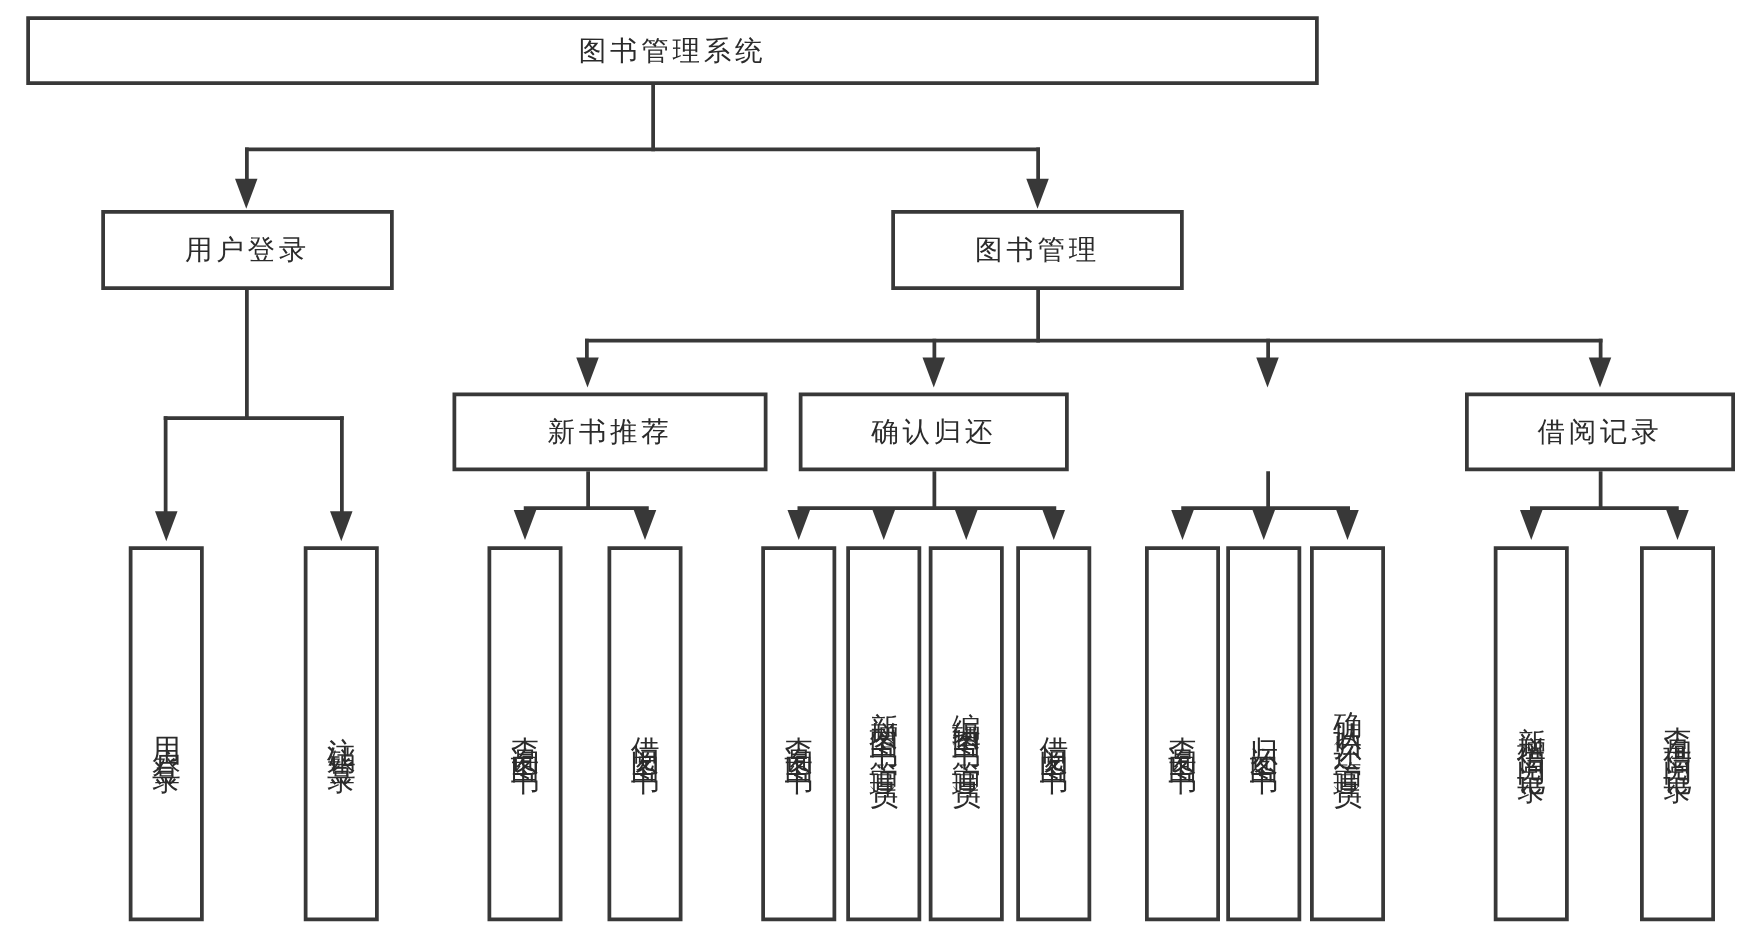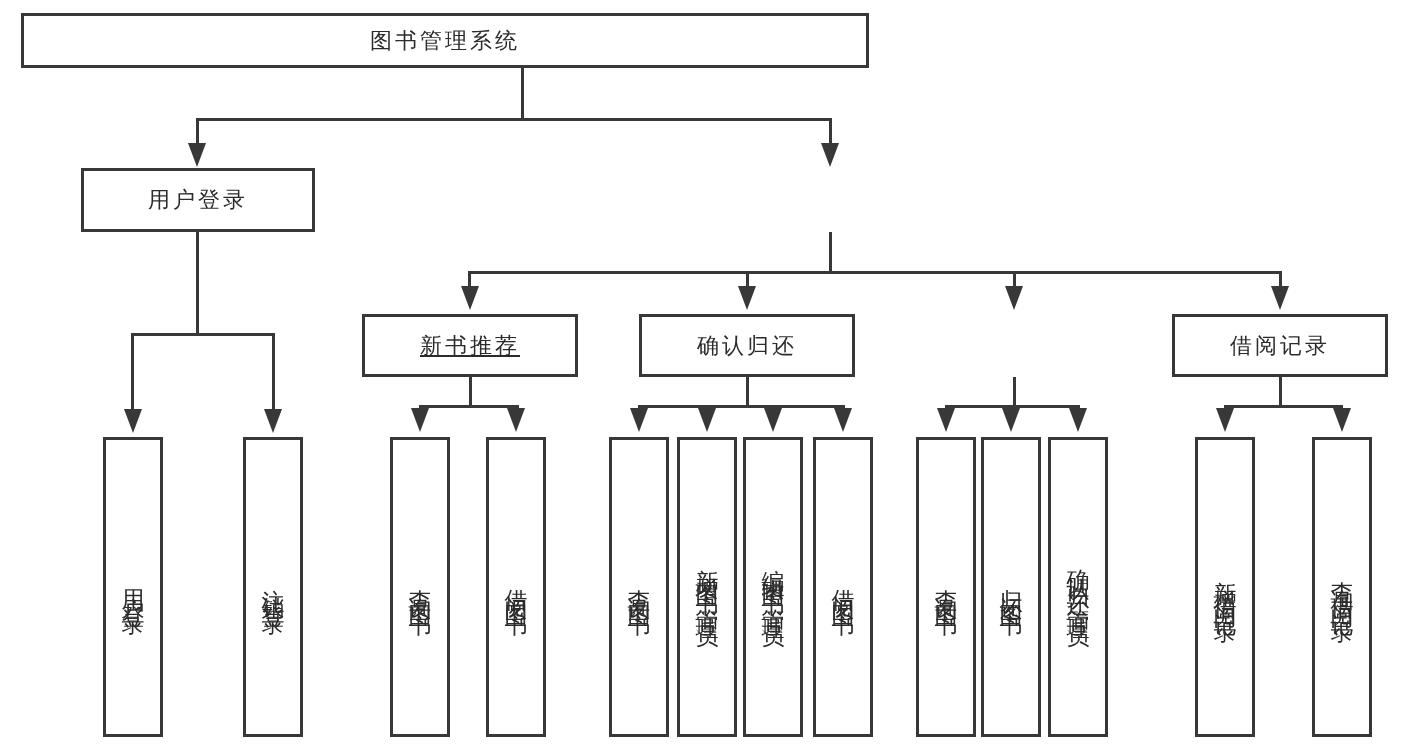--- a/index.html
+++ b/index.html
@@ -46,50 +46,51 @@
     color:#b3b3b3;
     z-index:5;
     white-space:nowrap;
   }
 </style>
 </head>
 <body>
 
 <div class="canvas">
 
-  <div class="node" style="left:21px;top:13px;width:848px;height:55px;">图书管理系统</div>
+  <div class="node" style="left:21px;top:13px;width:1034px;height:55px;">图书管理系统</div>
 
   <div class="vline" style="left:521px;top:66px;height:55px;"></div>
   <div class="hline" style="left:196px;top:118px;width:636px;"></div>
   <div class="vline" style="left:196px;top:118px;height:29px;"></div>
   <div class="arrow" style="left:188px;top:143px;"></div>
   <div class="vline" style="left:829px;top:118px;height:29px;"></div>
   <div class="arrow" style="left:821px;top:143px;"></div>
 
   <div class="node" style="left:81px;top:168px;width:234px;height:64px;">用户登录</div>
+  <div class="node" style="left:713px;top:168px;width:234px;height:64px;">图书管理</div>
 
   <div class="vline" style="left:196px;top:232px;height:104px;"></div>
   <div class="hline" style="left:131px;top:333px;width:144px;"></div>
   <div class="vline" style="left:131px;top:333px;height:77px;"></div>
   <div class="arrow" style="left:124px;top:409px;"></div>
   <div class="vline" style="left:272px;top:333px;height:77px;"></div>
   <div class="arrow" style="left:264px;top:409px;"></div>
 
   <div class="vline" style="left:829px;top:232px;height:42px;"></div>
   <div class="hline" style="left:468px;top:271px;width:814px;"></div>
   <div class="vline" style="left:468px;top:271px;height:18px;"></div>
   <div class="arrow" style="left:461px;top:286px;"></div>
   <div class="vline" style="left:746px;top:271px;height:18px;"></div>
   <div class="arrow" style="left:738px;top:286px;"></div>
   <div class="vline" style="left:1013px;top:271px;height:18px;"></div>
   <div class="arrow" style="left:1005px;top:286px;"></div>
   <div class="vline" style="left:1279px;top:271px;height:18px;"></div>
   <div class="arrow" style="left:1271px;top:286px;"></div>
 
-  <div class="node" style="left:362px;top:314px;width:216px;height:63px;text-decoration:underline;">新书推荐</div>
+  <div class="node" style="left:362px;top:314px;width:252px;height:63px;">新书推荐</div>
   <div class="node" style="left:639px;top:314px;width:216px;height:63px;">确认归还</div>
   <div class="node" style="left:1172px;top:314px;width:216px;height:63px;">借阅记录</div>
 
   <div class="vline" style="left:469px;top:377px;height:31px;"></div>
   <div class="hline" style="left:419px;top:405px;width:100px;"></div>
   <div class="arrow" style="left:411px;top:408px;"></div>
   <div class="arrow" style="left:507px;top:408px;"></div>
 
   <div class="vline" style="left:746px;top:377px;height:31px;"></div>
   <div class="hline" style="left:638px;top:405px;width:207px;"></div>

